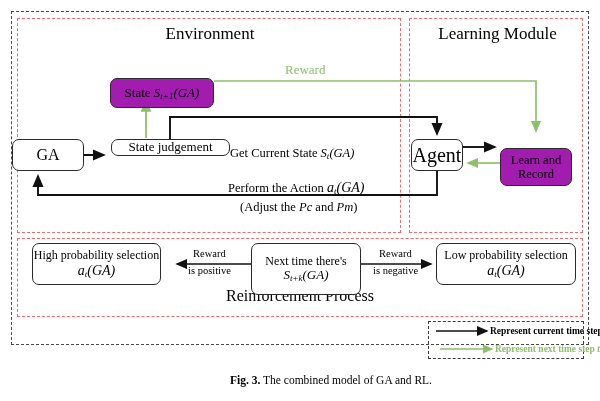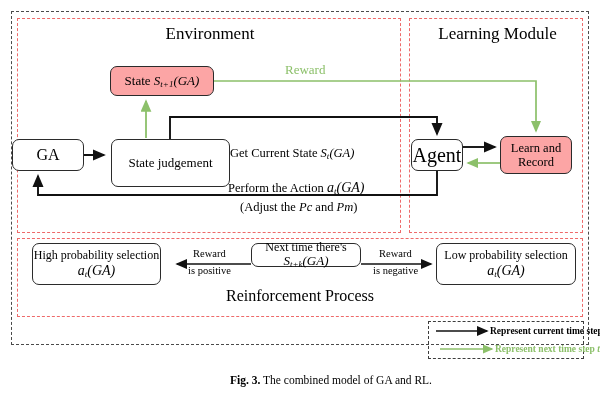--- a/index.html
+++ b/index.html
@@ -66,33 +66,33 @@
     background: #ffffff;
     display: flex;
     flex-direction: column;
     align-items: center;
     justify-content: center;
     text-align: center;
     font-size: 12.5px;
     line-height: 1.15;
     z-index: 5;
   }
-  .node.green { background: #fca5a5; }
+  .node.green { background: #a21caf; margin-top: 12px; }
   .node .ln { display: block; white-space: nowrap; }
   .mi { font-style: italic; }
   .sub { font-size: 9px; font-style: italic; vertical-align: baseline;
          position: relative; top: 2px; }
 
   #n-state      { left: 110px; top: 66px;  width: 104px; height: 30px; font-size: 13px;}
   #n-ga         { left: 12px;  top: 139px; width: 72px;  height: 32px; font-size: 16px; }
-  #n-judge      { left: 111px; top: 139px; width: 119px; height: 48px; font-size: 13px; }
+  #n-judge      { left: 111px; top: 139px; width: 119px; height: 17px; font-size: 13px; }
   #n-agent      { left: 411px; top: 139px; width: 52px;  height: 32px; font-size: 20px; }
   #n-learn      { left: 500px; top: 136px; width: 72px;  height: 38px; font-size: 12.5px; }
   #n-high       { left: 32px;  top: 243px; width: 129px; height: 42px; font-size: 12px; }
-  #n-next       { left: 251px; top: 243px; width: 110px; height: 24px; font-size: 12px; }
+  #n-next       { left: 251px; top: 243px; width: 110px; height: 52px; font-size: 12px; }
   #n-low        { left: 436px; top: 243px; width: 140px; height: 42px; font-size: 12px; }
 
   
   .lbl {
     position: absolute;
     font-size: 12.5px;
     white-space: nowrap;
     font-family: "Liberation Serif", serif;
   }
   #lb-reward  { left: 285px; top: 62px; color: #8cc06a; font-size: 13px; }

